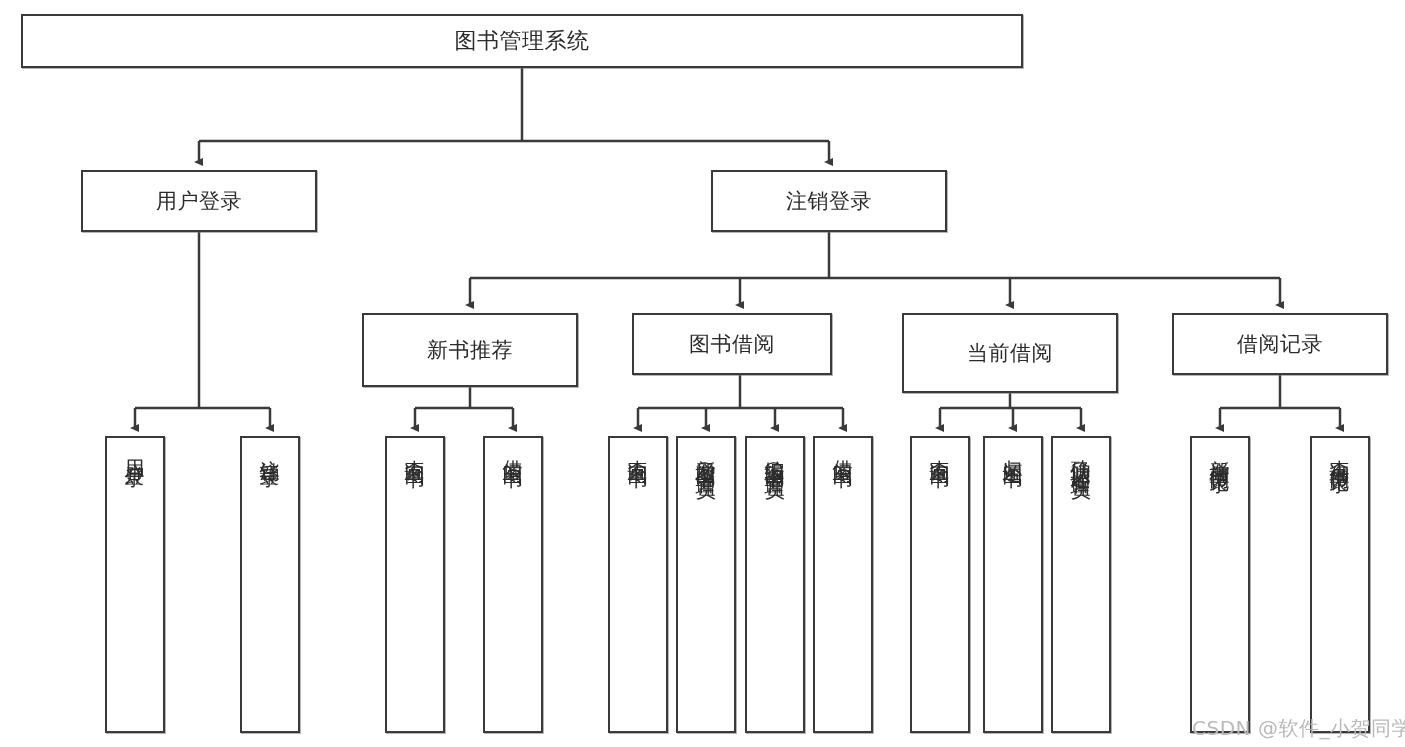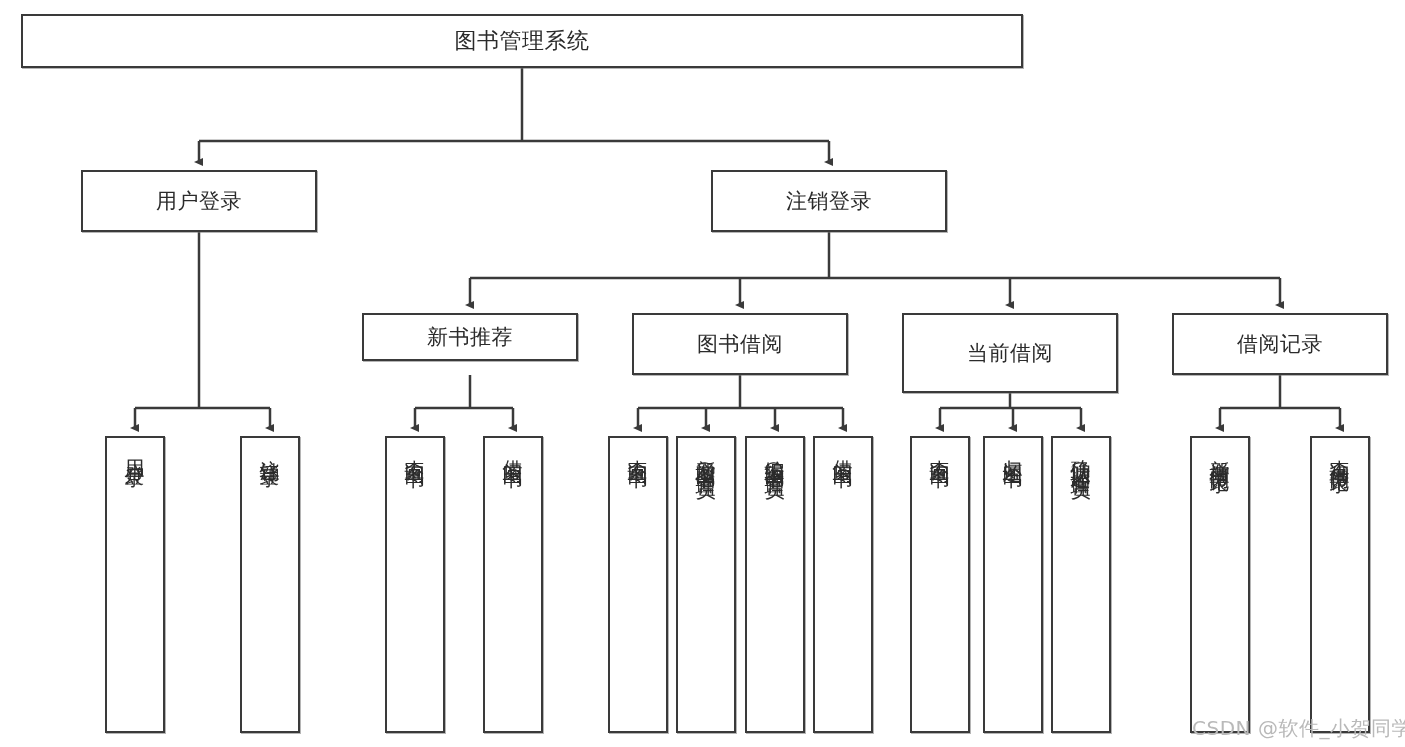--- a/index.html
+++ b/index.html
@@ -132,24 +132,24 @@
     <span class="label">图书管理系统</span>
   </div>
 
   <div class="node horiz" style="left: 81px; top: 170px; width: 236px; height: 62px;">
     <span class="label">用户登录</span>
   </div>
   <div class="node horiz" style="left: 711px; top: 170px; width: 236px; height: 62px;">
     <span class="label">注销登录</span>
   </div>
 
-  <div class="node horiz" style="left: 362px; top: 313px; width: 216px; height: 48px;">
+  <div class="node horiz" style="left: 362px; top: 313px; width: 216px; height: 74px;">
     <span class="label">新书推荐</span>
   </div>
-  <div class="node horiz" style="left: 632px; top: 313px; width: 216px; height: 62px;">
+  <div class="node horiz" style="left: 632px; top: 313px; width: 200px; height: 62px;">
     <span class="label">图书借阅</span>
   </div>
   <div class="node horiz" style="left: 902px; top: 313px; width: 216px; height: 80px;">
     <span class="label">当前借阅</span>
   </div>
   <div class="node horiz" style="left: 1172px; top: 313px; width: 216px; height: 62px;">
     <span class="label">借阅记录</span>
   </div>
 
   <div class="node vert" style="left: 105px; top: 436px; width: 60px; height: 297px;">

